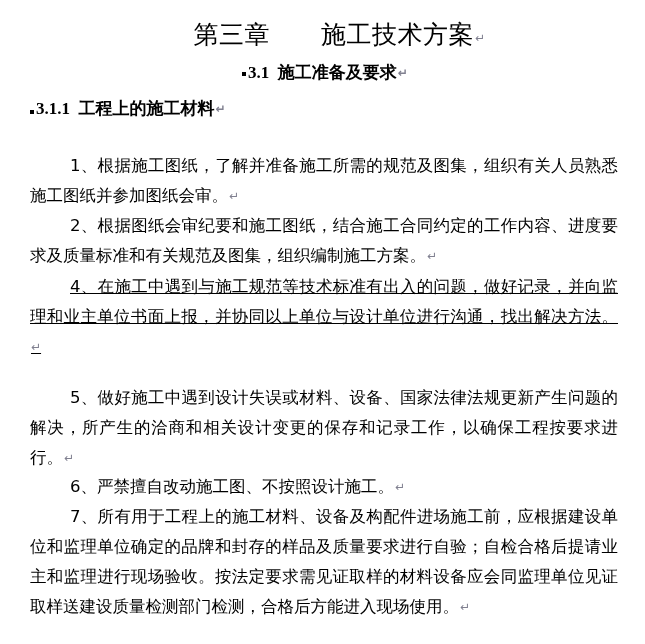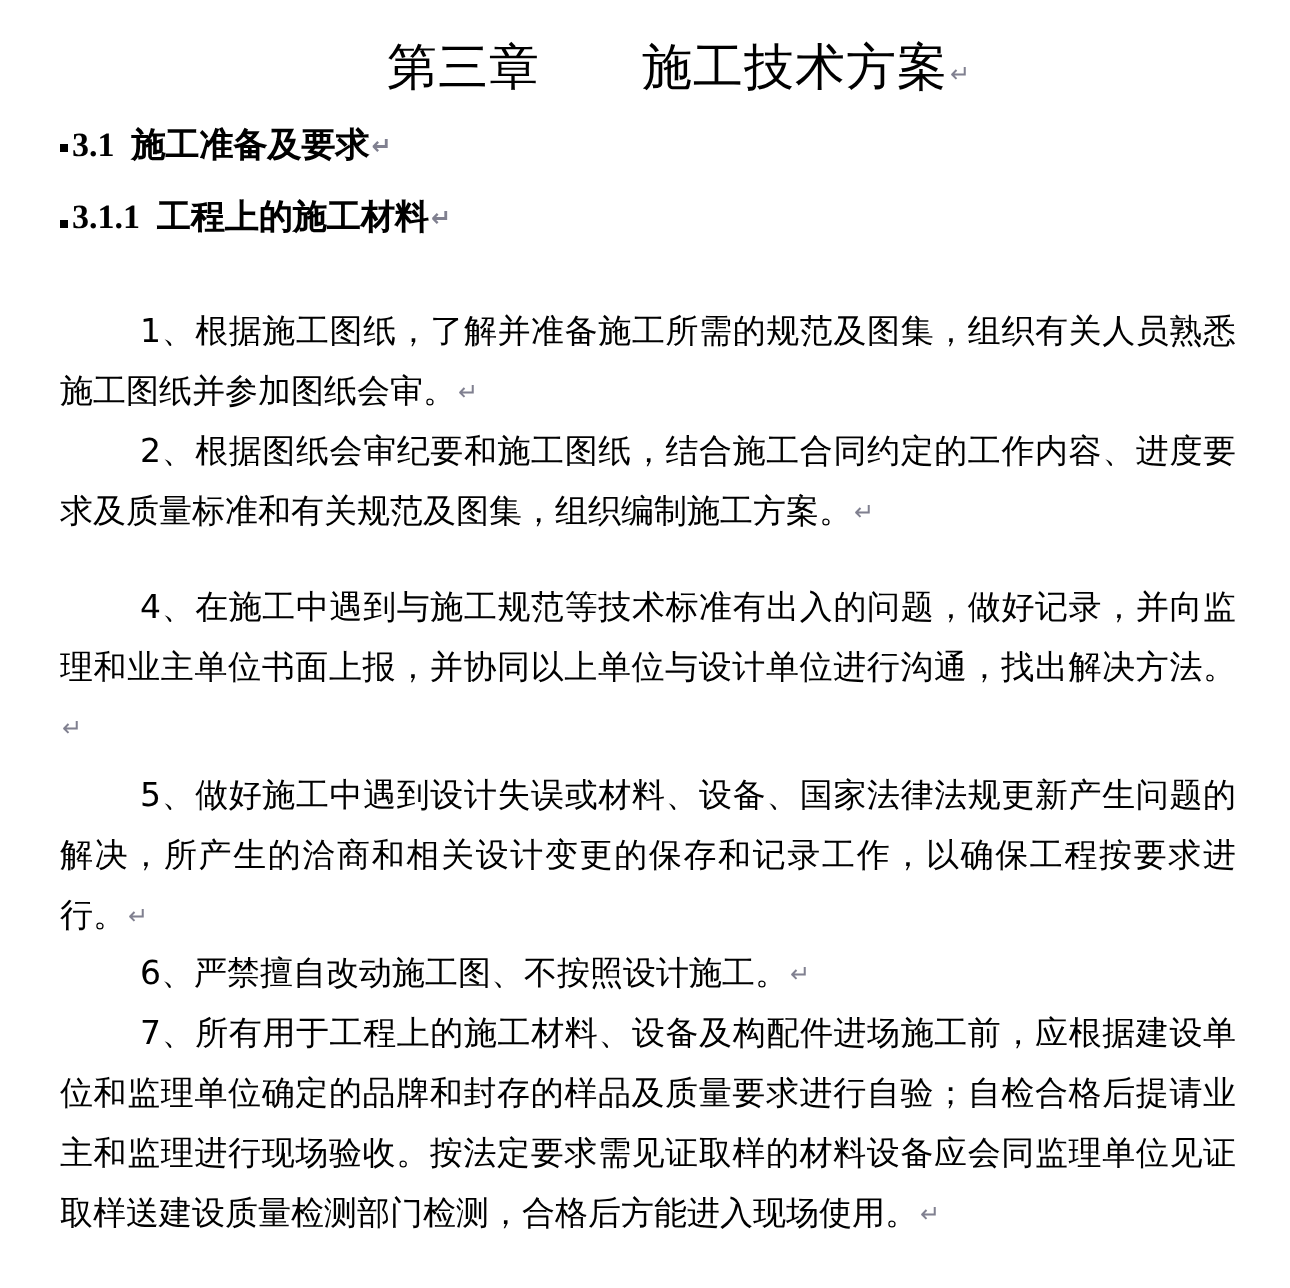--- a/index.html
+++ b/index.html
@@ -45,21 +45,21 @@
   .heading {
     position: absolute;
     left: 30px;
     width: 590px;
     font-family: "Liberation Serif", "DejaVu Serif", serif;
     font-size: 17px;
     font-weight: bold;
     line-height: 22px;
     white-space: pre;
   }
-  .heading-1 { top: 62px; }
+  .heading-1 { top: 62px; text-align: center; }
   .heading-2 { top: 98px; }
 
   .anchor-mark {
     display: inline-block;
     width: 4px;
     height: 4px;
     background: #000000;
     vertical-align: 2px;
     margin-right: 2px;
   }
@@ -75,21 +75,21 @@
     line-height: 30px;
     text-align: justify;
     text-justify: inter-character;
     text-indent: 40px;
     letter-spacing: 0px;
     word-break: break-all;
   }
 
   .p1 { top: 134px; }
   .p2 { top: 194px; }
-  .p4 { top: 272px; }
+  .p4 { top: 255px; text-decoration: underline; }
   .p5 { top: 366px; }
   .p6 { top: 455px; }
   .p7 { top: 485px; }
 
   
   .squiggle {
     text-decoration-color: #2a2ad0;
     text-decoration-style: wavy;
     text-decoration-thickness: 1px;
     text-underline-offset: 2px;

